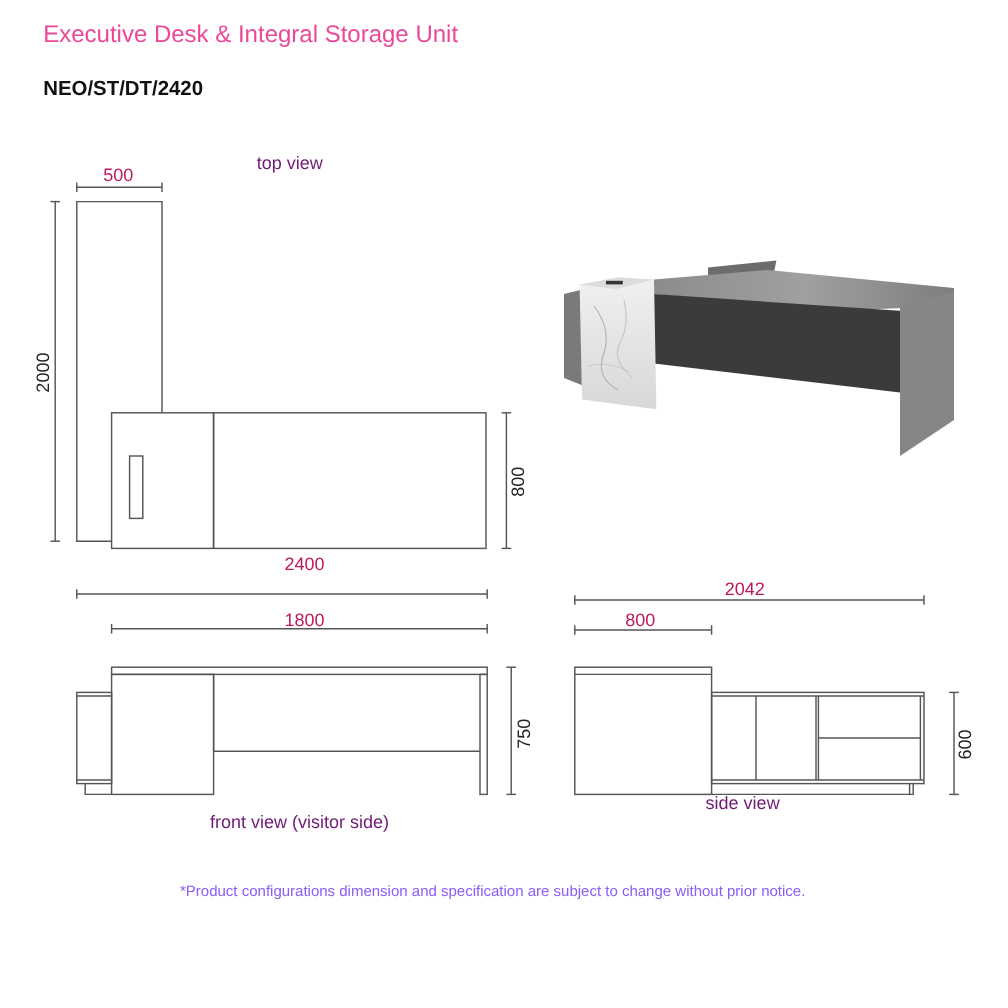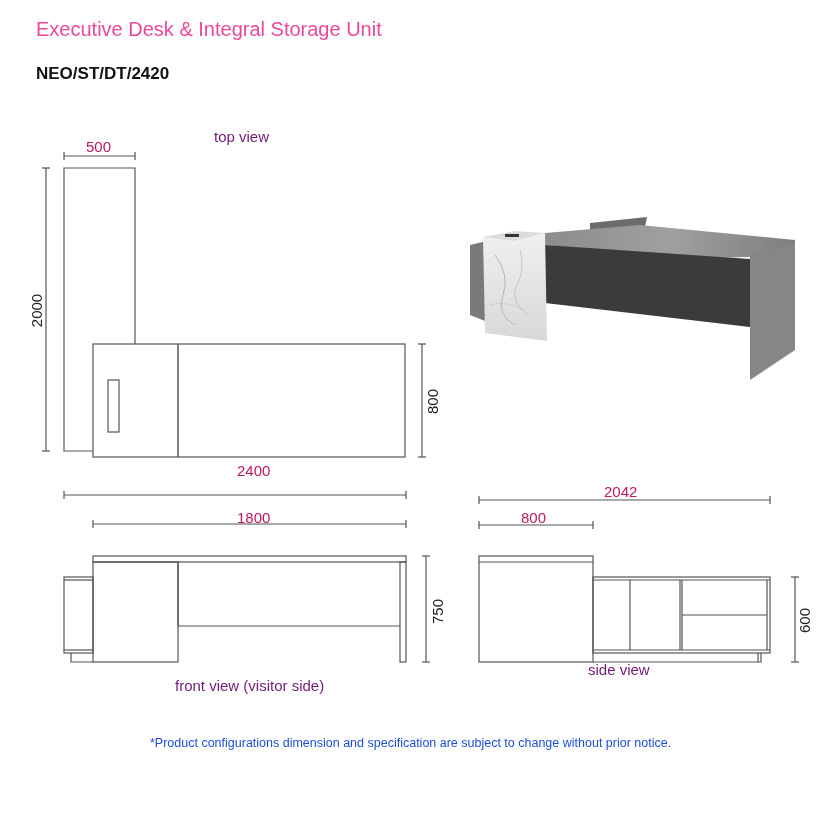--- a/index.html
+++ b/index.html
@@ -3,21 +3,21 @@
   <meta charset="utf-8">
   <style>
     html, body { margin: 0; padding: 0; background: #ffffff; }
     body { width: 840px; height: 840px; position: relative; overflow: hidden; font-family: "Liberation Sans", sans-serif; color: #1a1a1a; }
     .abs { position: absolute; }
     .title { left: 36px; top: 18px; font-size: 20px; color: #ec4899; white-space: nowrap; }
     .code { left: 36px; top: 48px; font-size: 17px; font-weight: bold; color: #111; white-space: nowrap; margin-top: 16px; }
     .lbl { font-size: 15px; color: #701a75; white-space: nowrap; }
     .dim { font-size: 15px; color: #be185d; white-space: nowrap; }
     .vdim { font-size: 15px; color: #222; white-space: nowrap; transform: rotate(-90deg); transform-origin: center center; }
-    .note { left: 150px; top: 736px; font-size: 12.5px; color: #1d4ed8; white-space: nowrap; }
+    .note { left: 150px; top: 736px; font-size: 12.5px; color: #8b5cf6; white-space: nowrap; }
     svg.draw { position: absolute; left: 0; top: 0; }
     .photo { left: 465px; top: 215px; width: 335px; height: 175px; }
   </style>
 </head>
 <body>
 
 <div class="abs title">Executive Desk &amp; Integral Storage Unit</div>
 <div class="abs code">NEO/ST/DT/2420</div>
 
 <div class="abs lbl" style="left:214px; top:128px;">top view</div>

